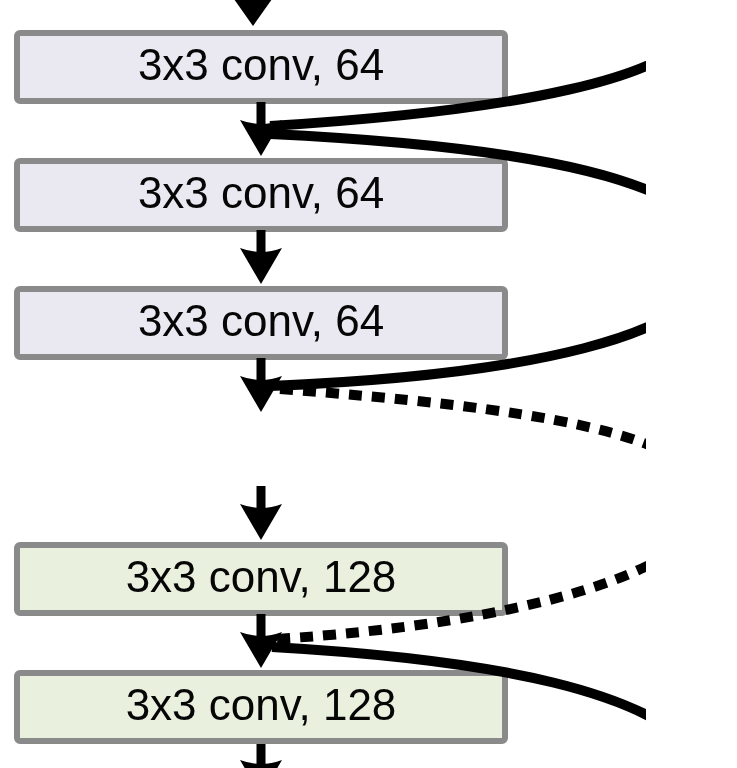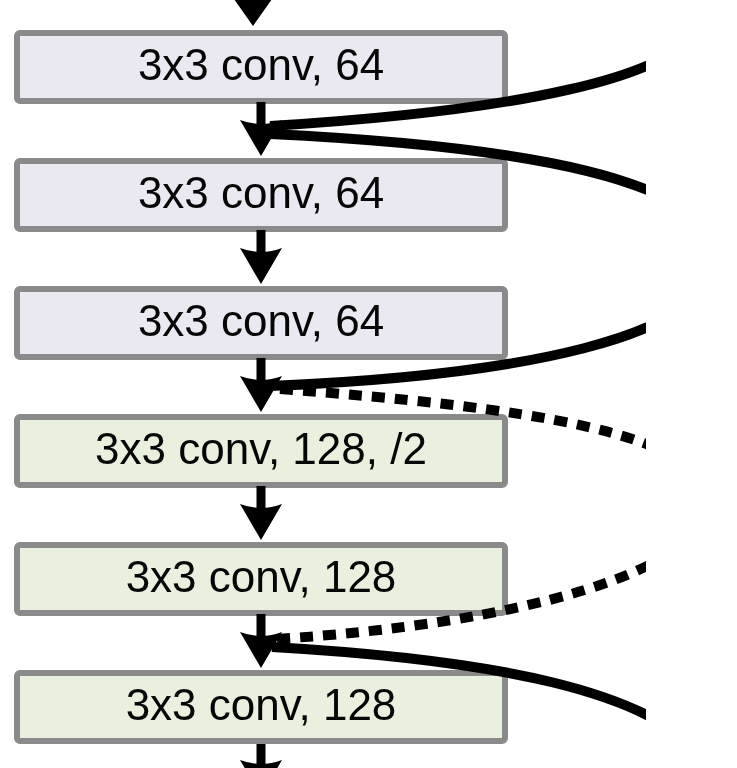--- a/index.html
+++ b/index.html
@@ -108,23 +108,20 @@
 
   <div class="box fill64" style="top:30px">
     <span class="box-label">3x3 conv, 64</span>
   </div>
   <div class="box fill64" style="top:158px">
     <span class="box-label">3x3 conv, 64</span>
   </div>
   <div class="box fill64" style="top:286px">
     <span class="box-label">3x3 conv, 64</span>
   </div>
-  <div class="box fill128" style="top:414px">
-    <span class="box-label">3x3 conv, 128, /2</span>
-  </div>
   <div class="box fill128" style="top:542px">
     <span class="box-label">3x3 conv, 128</span>
   </div>
   <div class="box fill128" style="top:670px">
     <span class="box-label">3x3 conv, 128</span>
   </div>
 
 
 </div>
 

